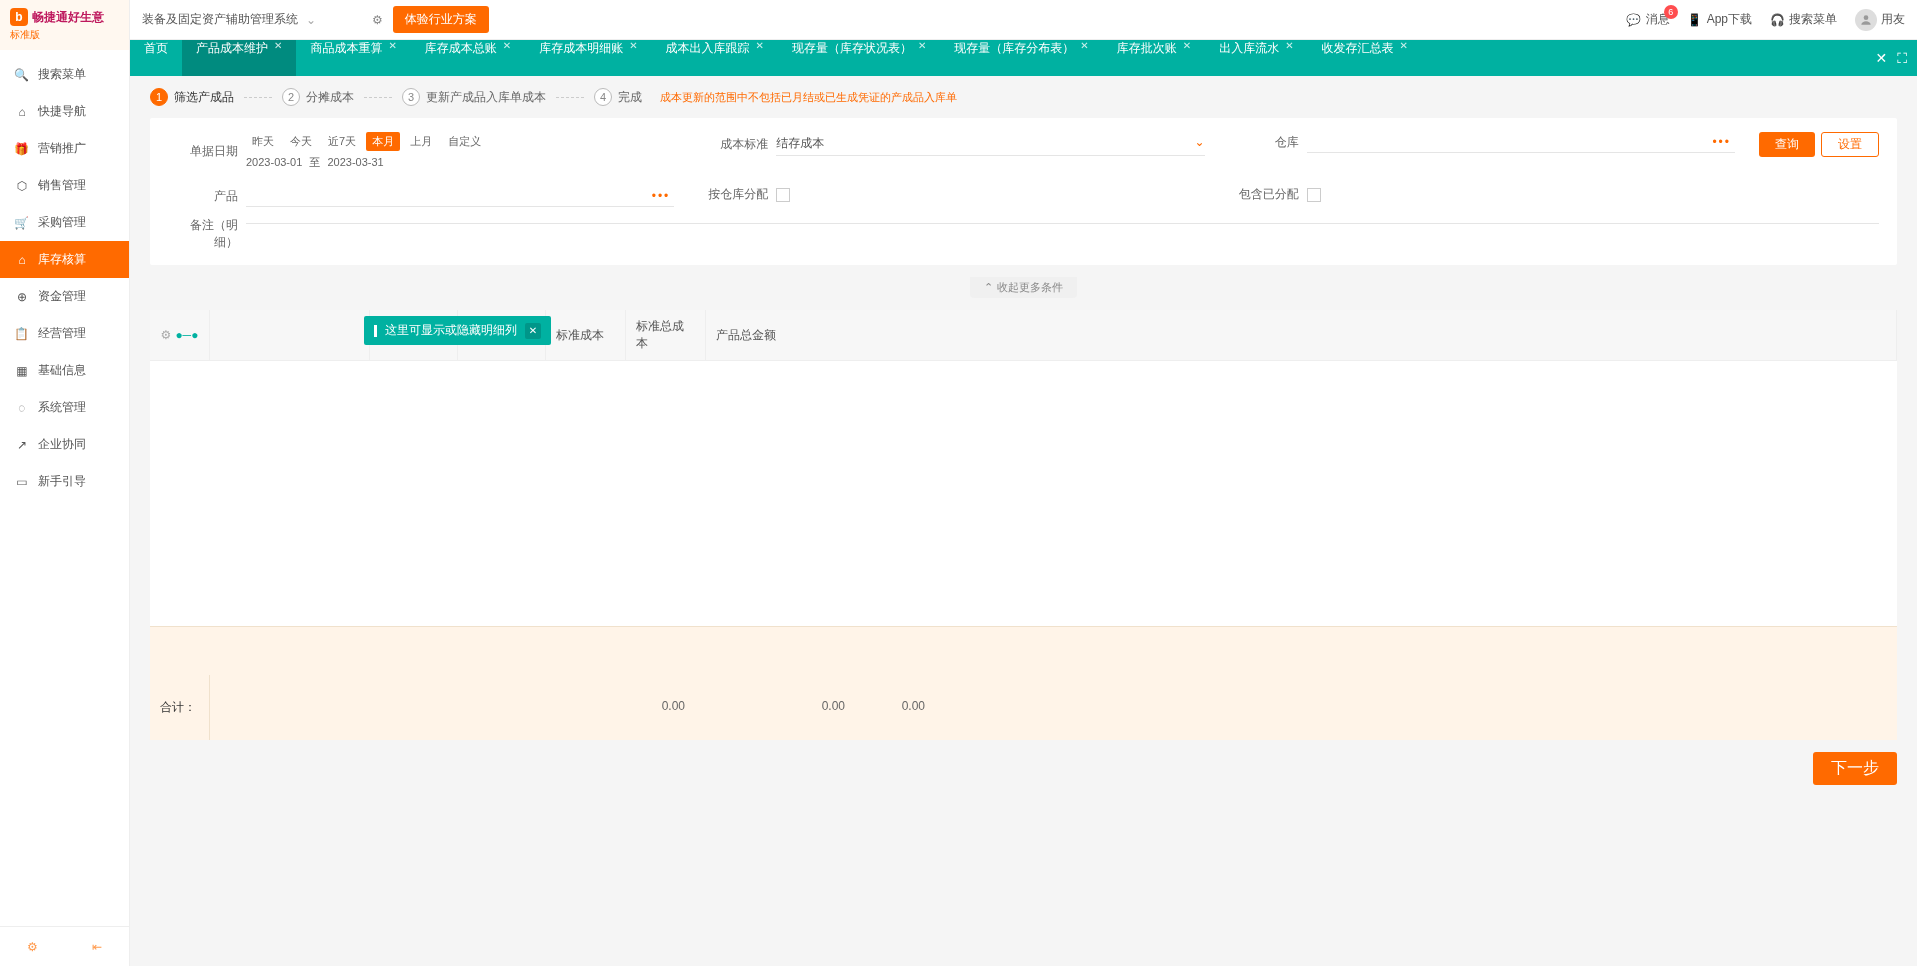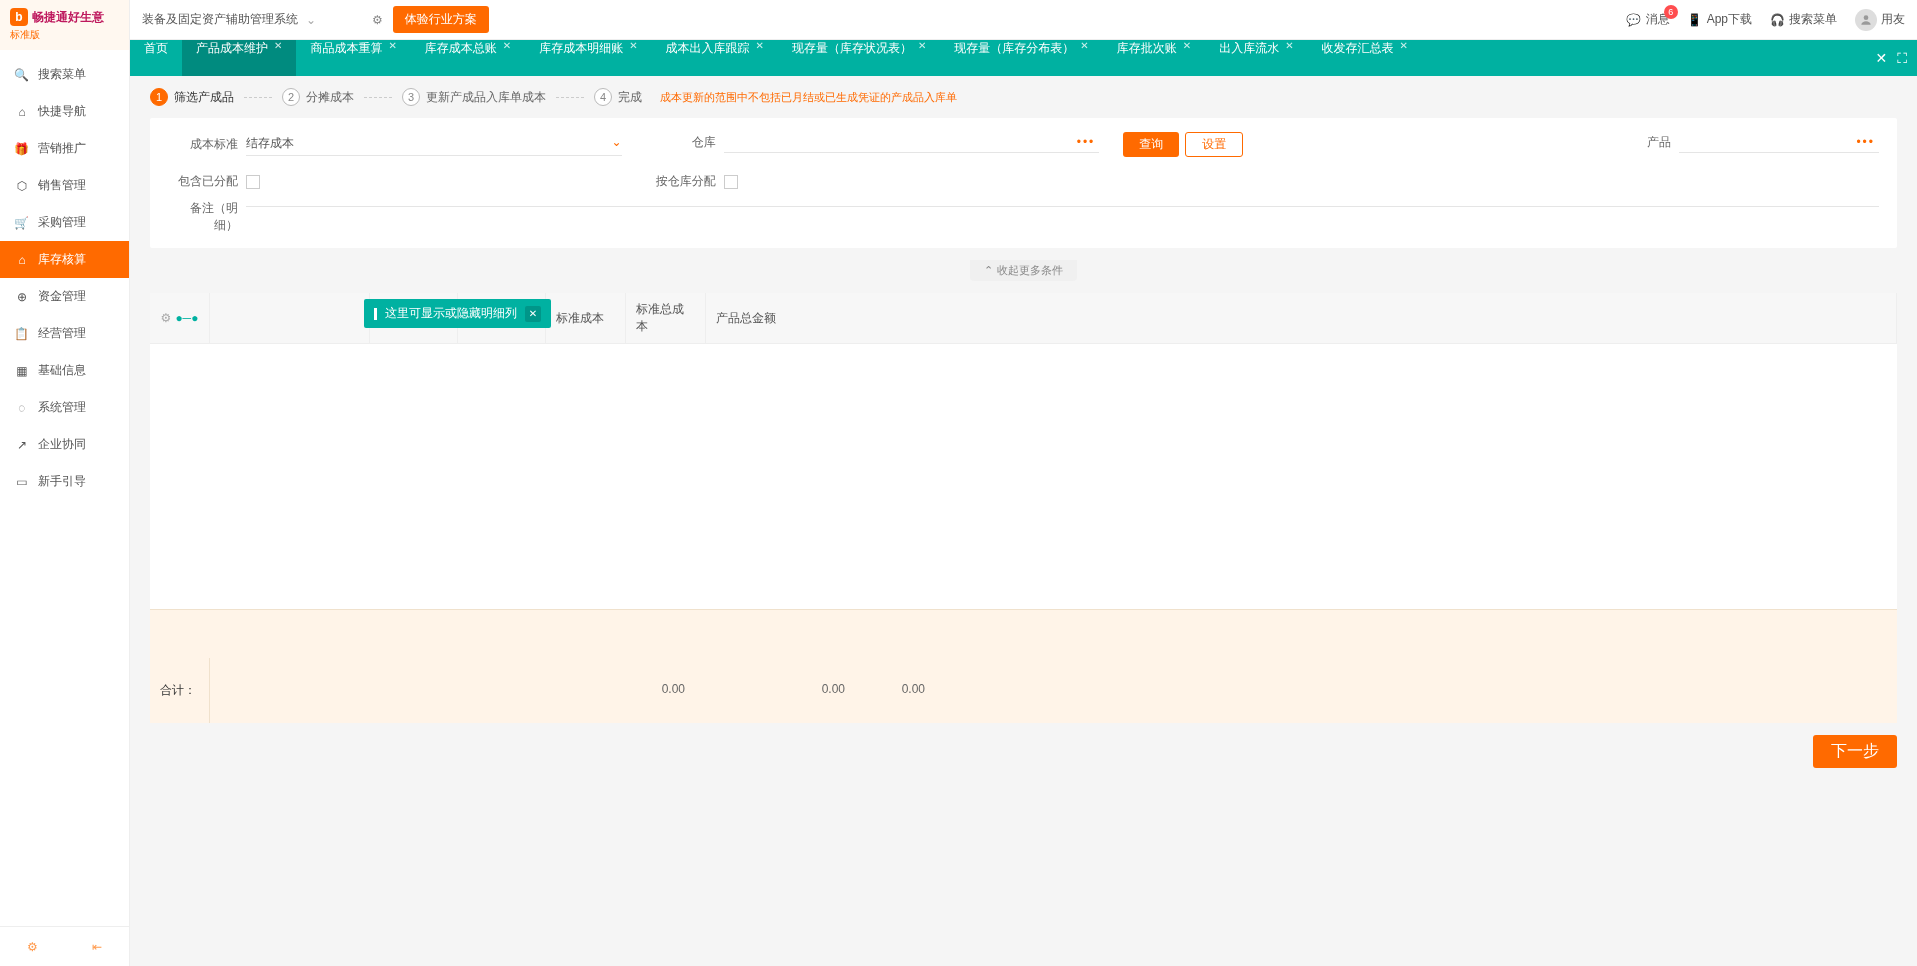--- a/index.html
+++ b/index.html
@@ -275,20 +275,38 @@
         <div class="step">
           <span class="step-num">4</span>
           <span class="step-label">完成</span>
         </div>
         <span class="steps-note">成本更新的范围中不包括已月结或已生成凭证的产成品入库单</span>
       </div>
 
     <div class="card">
       <div class="filter-grid">
 
+        <div class="f-row">
+          <span class="f-label">单据日期</span>
+          <div class="date-chips">
+            <div class="chips" id="datechips">
+                <span class="chip">昨天</span>
+                <span class="chip">今天</span>
+                <span class="chip">近7天</span>
+                <span class="chip active">本月</span>
+                <span class="chip">上月</span>
+                <span class="chip">自定义</span>
+              </div>
+            <div class="date-range">
+              <span>2023-03-01</span>
+              <span class="sep">至</span>
+              <span>2023-03-31</span>
+            </div>
+          </div>
+        </div>
 
         <div class="f-row">
           <span class="f-label">成本标准</span>
           <div class="select-like">
             <span>结存成本</span>
             <span class="chev">⌄</span>
           </div>
         </div>
 
         <div class="f-row">
@@ -304,26 +322,26 @@
         </div>
 
         <div class="f-row">
           <span class="f-label">产品</span>
           <div class="input-like">
             <span class="dots">•••</span>
           </div>
         </div>
 
         <div class="f-row">
+          <span class="f-label">按仓库分配</span>
+          <span class="chk"></span>
+        </div>
+
+        <div class="f-row">
           <span class="f-label">包含已分配</span>
-          <span class="chk"></span>
-        </div>
-
-        <div class="f-row">
-          <span class="f-label">按仓库分配</span>
           <span class="chk"></span>
         </div>
         <div></div>
       </div>
       <div class="remark-row">
         <span class="f-label">备注（明细）</span>
         <div class="input-like" style="min-width:900px"></div>
       </div>
     </div>
 

